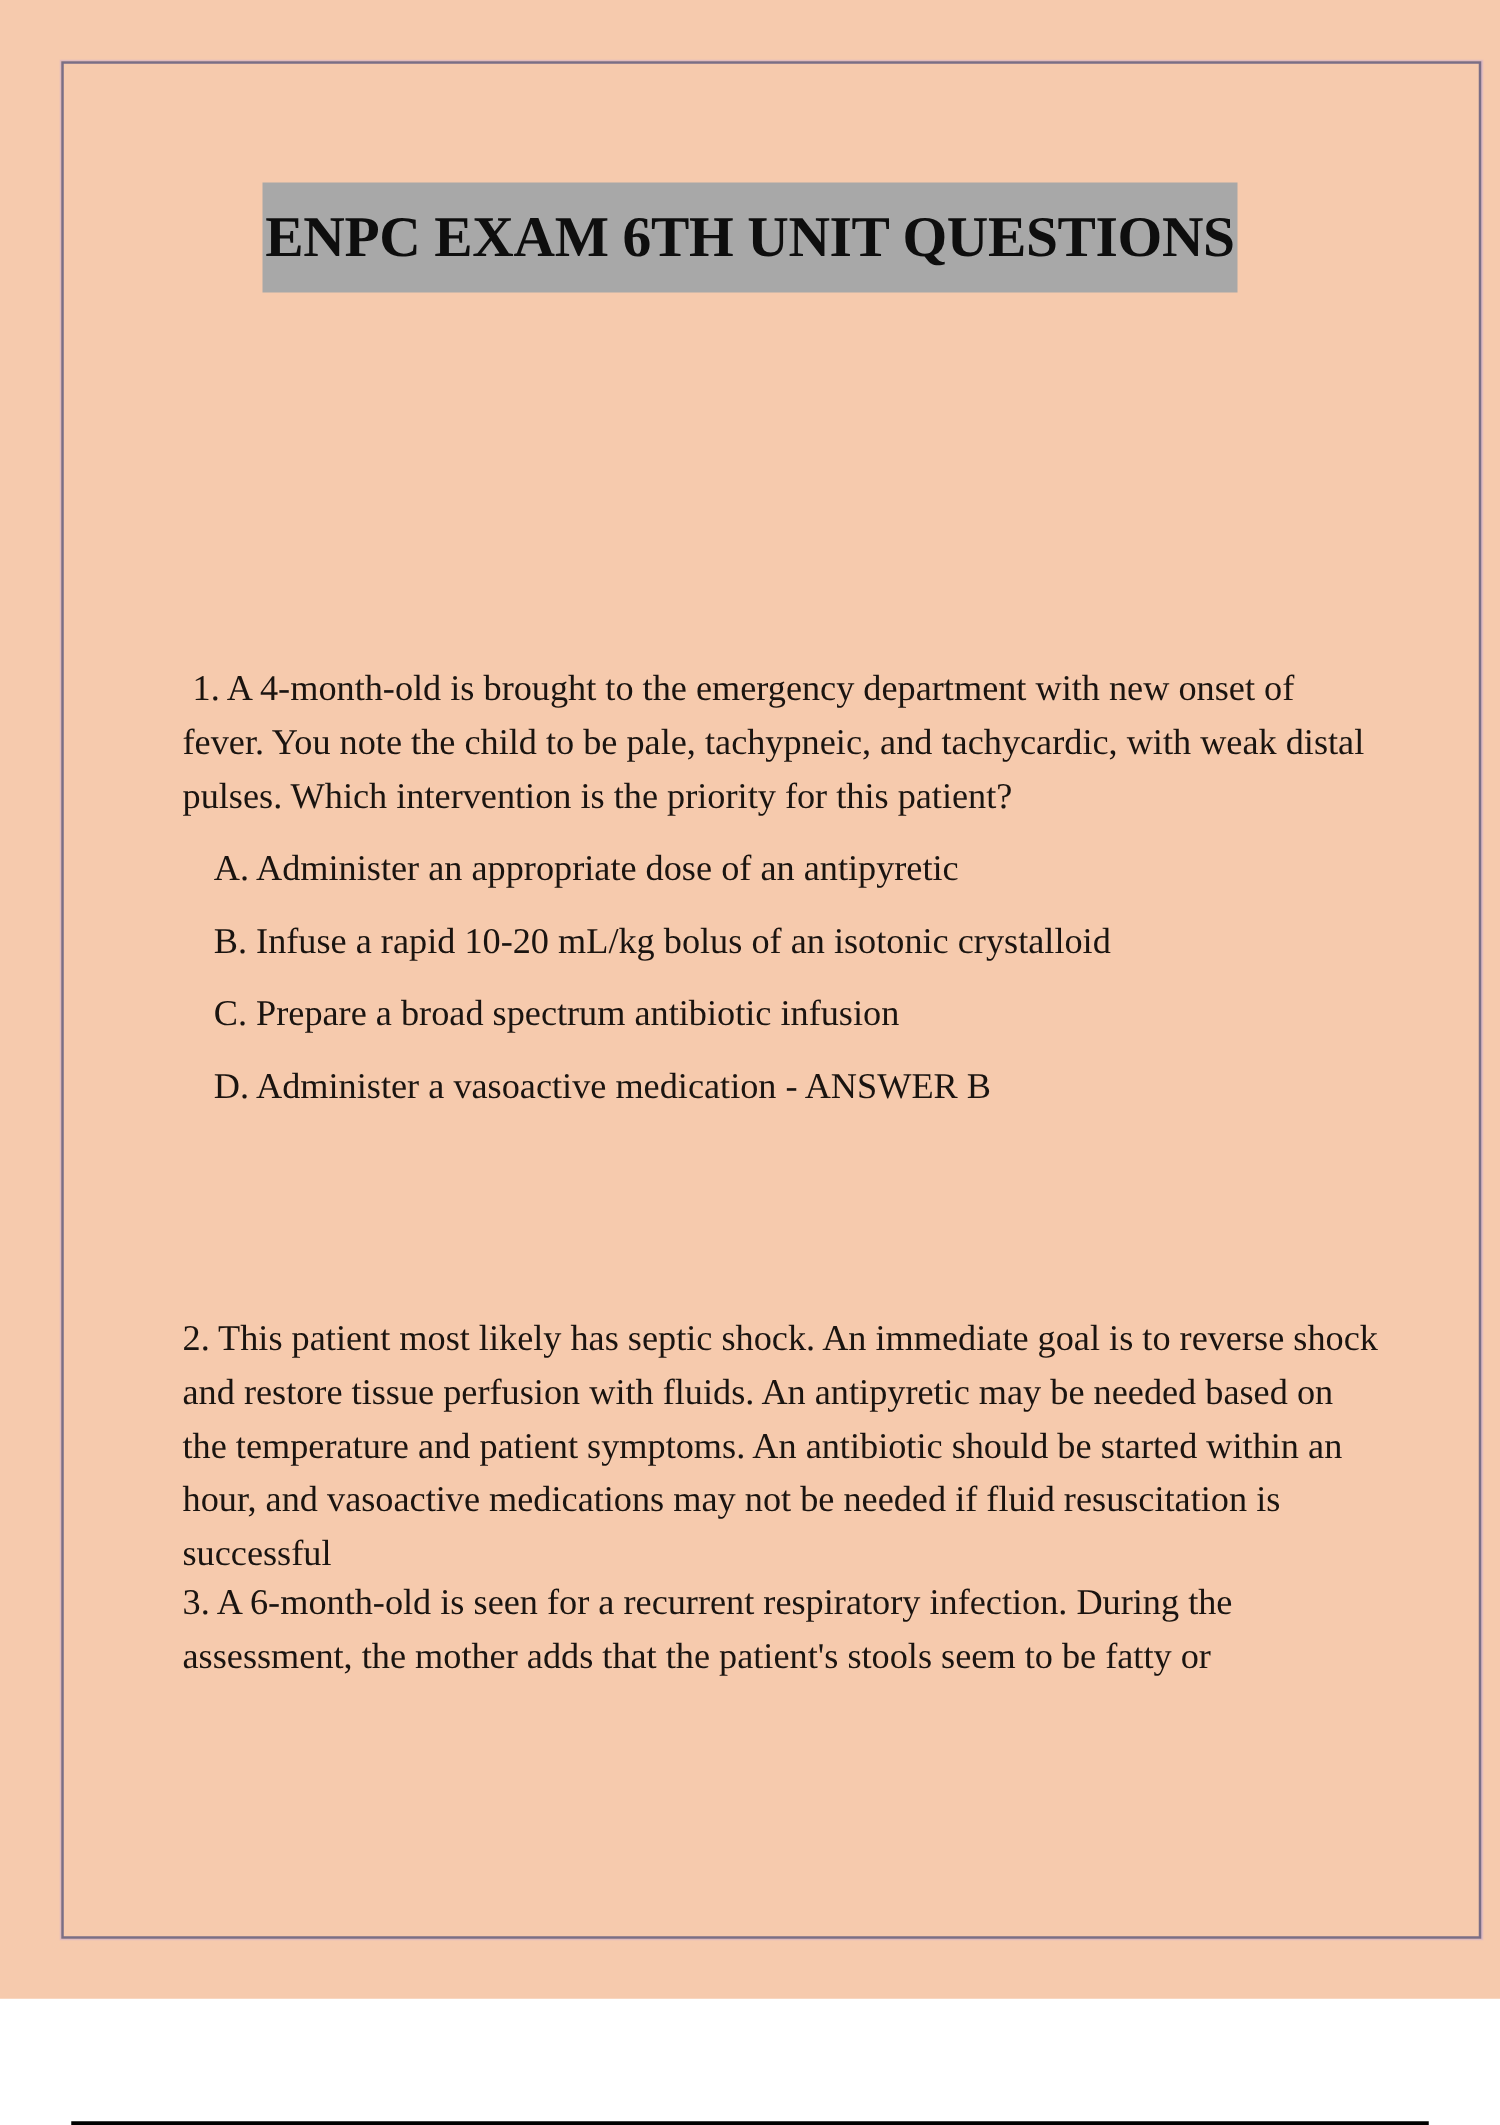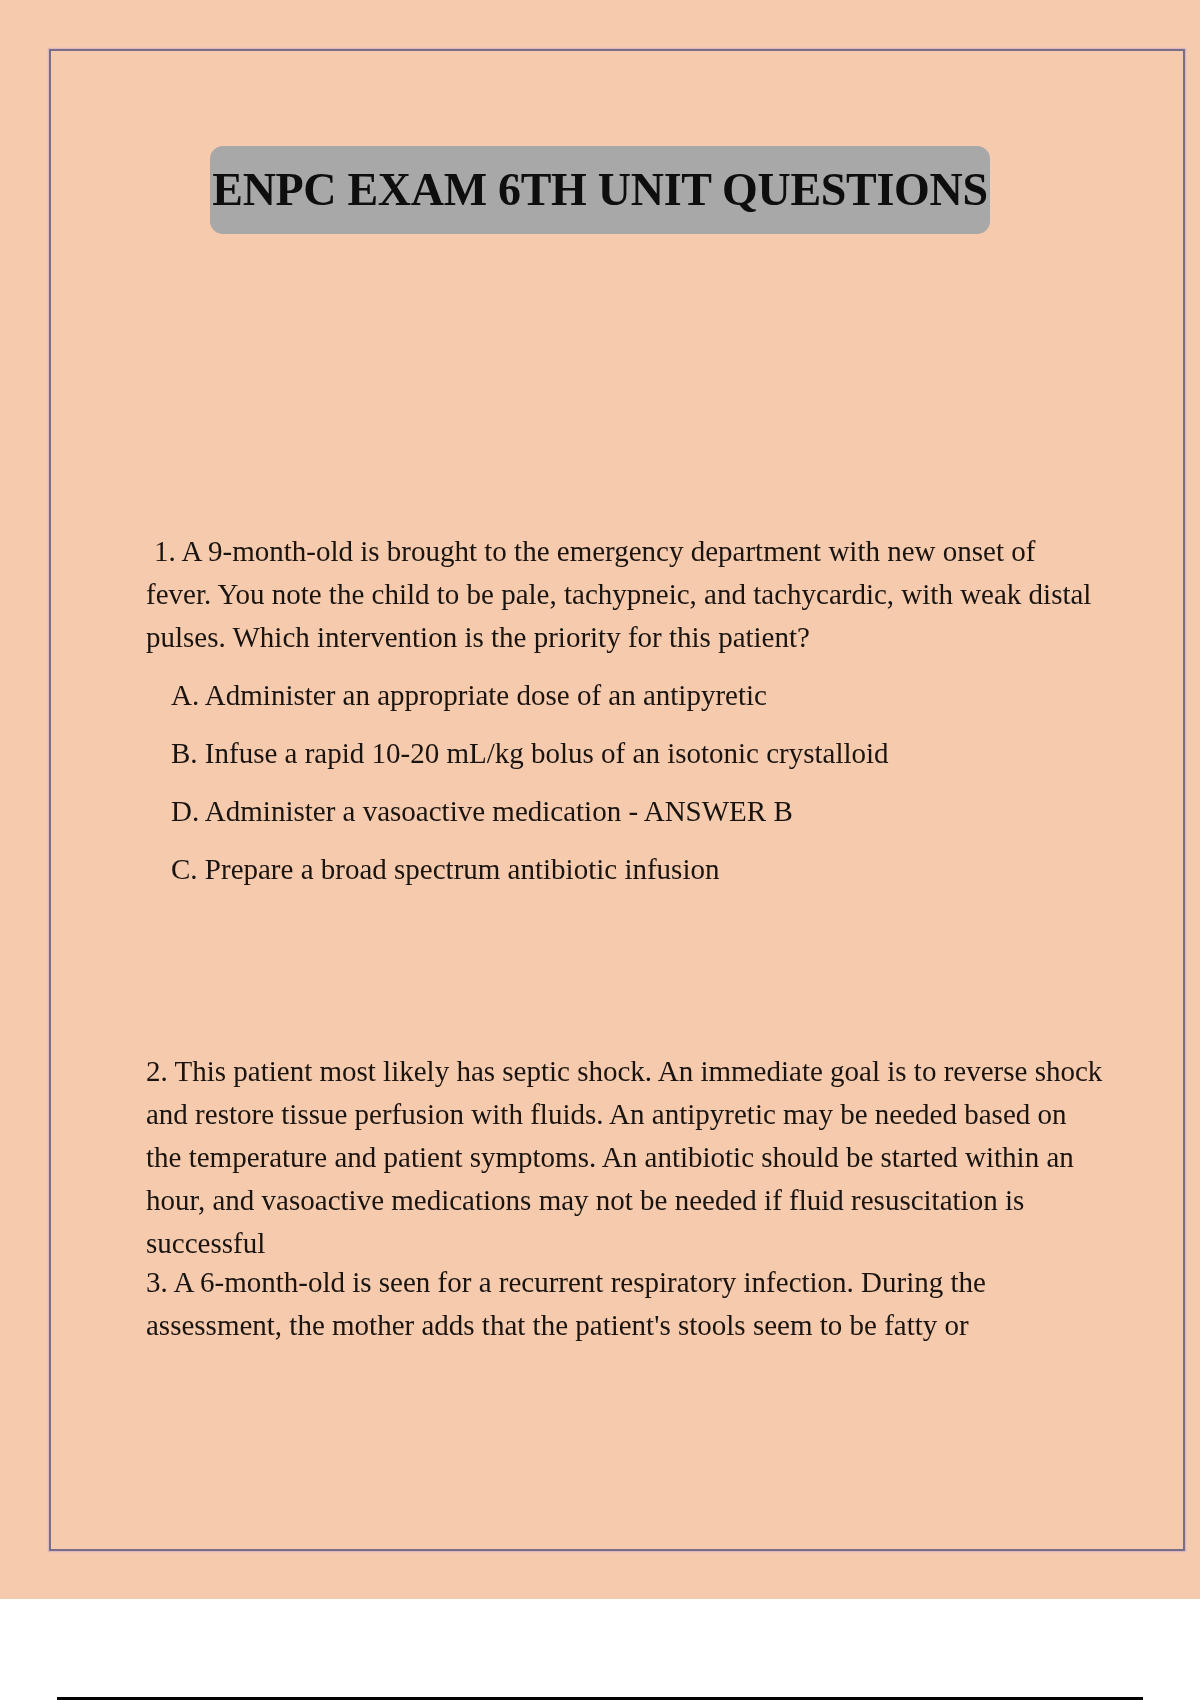--- a/index.html
+++ b/index.html
@@ -37,21 +37,20 @@
       line-height: 64px;
       color: #0e0e0e;
     }
     .title-line {
       display: inline-block;
       background: #a8a8a8;
       padding: 16px 2px;
       line-height: 56px;
       margin-bottom: 8px;
       letter-spacing: -0.3px;
-      border-radius: 13px;
     }
     .content {
       position: absolute;
       left: 146px;
       width: 960px;
       font-family: "Liberation Serif", "DejaVu Serif", serif;
       font-size: 29px;
       color: #1a1410;
       line-height: 43px;
     }
@@ -77,26 +76,26 @@
 
 <div class="page">
   <div class="frame"></div>
 
   <div class="title">
     <span class="title-line">ENPC EXAM 6TH UNIT QUESTIONS</span><br>
     <br>
   </div>
 
   <div class="content q1">
-    <p class="q1-stem">1. A 9-month-old is brought to the emergency department with new onset of fever. You note the child to be pale, tachypneic, and tachycardic, with weak distal pulses. Which intervention is the priority for this patient?</p>
+    <p class="q1-stem">1. A 4-month-old is brought to the emergency department with new onset of fever. You note the child to be pale, tachypneic, and tachycardic, with weak distal pulses. Which intervention is the priority for this patient?</p>
     <div class="options">
       <p class="option">A. Administer an appropriate dose of an antipyretic</p>
       <p class="option">B. Infuse a rapid 10-20 mL/kg bolus of an isotonic crystalloid</p>
+      <p class="option">C. Prepare a broad spectrum antibiotic infusion</p>
       <p class="option">D. Administer a vasoactive medication - ANSWER B</p>
-      <p class="option">C. Prepare a broad spectrum antibiotic infusion</p>
     </div>
   </div>
 
   <div class="content q2">
     <p>2. This patient most likely has septic shock. An immediate goal is to reverse shock and restore tissue perfusion with fluids. An antipyretic may be needed based on the temperature and patient symptoms. An antibiotic should be started within an hour, and vasoactive medications may not be needed if fluid resuscitation is successful</p>
   </div>
 
   <div class="content q3">
     <p>3.  A 6-month-old is seen for a recurrent respiratory infection. During the assessment, the mother adds that the patient's stools seem to be fatty or</p>
   </div>

